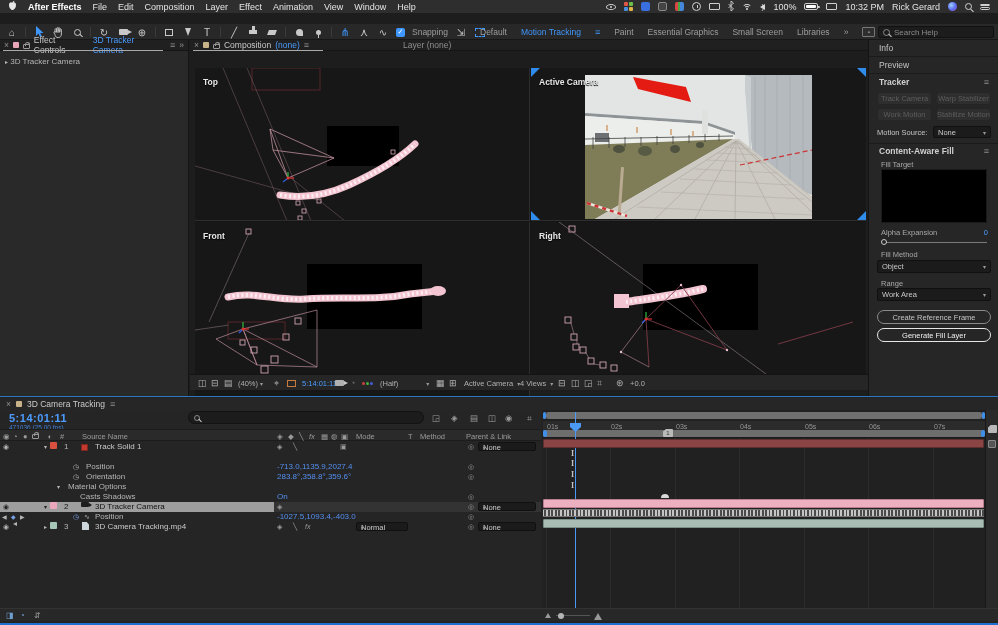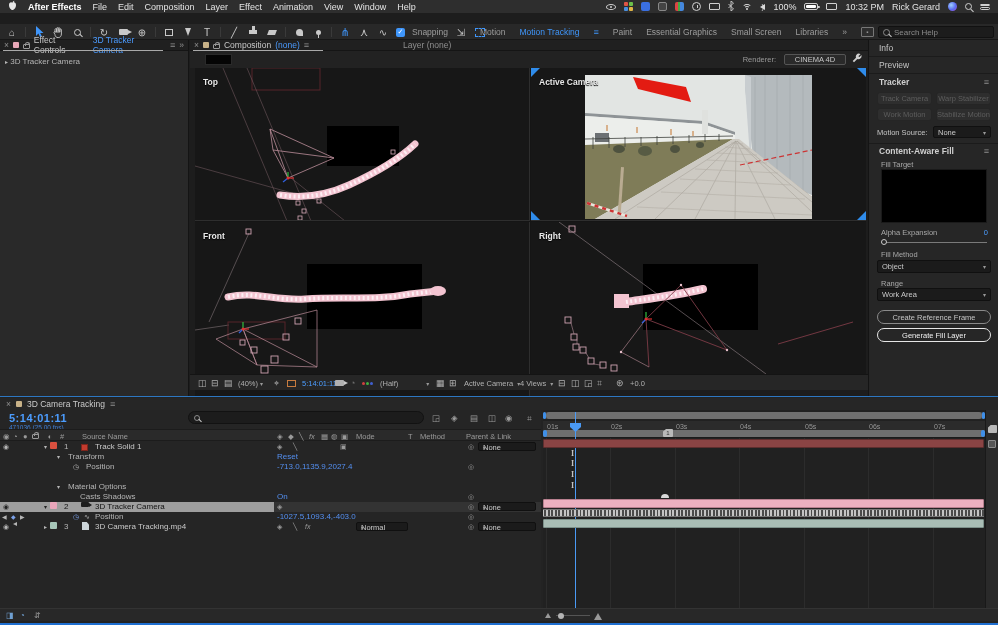--- a/index.html
+++ b/index.html
@@ -257,21 +257,21 @@
       <span class="tool" style="font-size:11px">⋏</span>
       <span class="tool">∿</span>
       <span class="checkbox">✓</span>
       <span style="color:#9d9d9d;font-size:8.5px">Snapping</span>
       <span class="tool">⇲</span>
       <span class="tool">
           <span class="marquee-ic"></span>
         </span>
     </div>
     <div class="workspaces">
-      <span class="ws">Motion</span>
+      <span class="ws">Default</span>
       <span class="ws active">Motion Tracking</span>
       <span class="ws-menu">≡</span>
       <span class="ws">Paint</span>
       <span class="ws">Essential Graphics</span>
       <span class="ws">Small Screen</span>
       <span class="ws">Libraries</span>
       <span class="ws">»</span>
       <span class="panelbox-ic">▪</span>
     </div>
     <div class="help-search">
@@ -301,28 +301,20 @@
     <div class="tabstrip">
       <span class="dim">×</span>
       <span class="sw6" style="background:#c8b288"></span>
       <span class="lock-ic"></span>
       <span>Composition</span>
       <span class="blue">(none)</span>
       <span class="menu-ic">≡</span>
       <span class="dim" style="margin-left:90px">Layer (none)</span>
     </div>
     <span class="tab-underline" style="left:3px;width:130px"></span>
-    <div class="renderer-bar">
-      <span class="ab" style="left:15px;top:3px;width:27px;height:11px;background:#050505;border:1px solid #2a2a2a"></span>
-      <span class="ab" style="right:92px;top:4px;color:#999;font-size:7.5px">Renderer:</span>
-      <span class="rend-box">CINEMA 4D</span>
-      <span class="ab" style="right:6px;top:2px"><svg class="wrench" viewBox="0 0 10 10">
-            <path d="M8.5 1.2L6.6 3.1l.3 1 1-.3 1.5-1.9c.4 1.2.1 2.5-.8 3.4-.9.9-2.2 1.1-3.3.7L2 9.3 0.7 8 4 4.7c-.4-1.1-.2-2.4.7-3.3.9-.9 2.4-1.2 3.8-.2z" fill="#cfcfcf"></path>
-          </svg></span>
-    </div>
     <div class="viewports">
 
       <div class="quad" style="left:0;top:0;width:335px;height:153px;border-right:1px solid #2e2e2e;border-bottom:1px solid #2e2e2e">
         <span class="vlabel">Top</span>
         <svg width="335" height="153" viewBox="0 0 335 153">
           <rect x="57" y="0" width="68" height="22" fill="none" stroke="#57242a" stroke-width="1"></rect>
           <g stroke="#8c6b74" stroke-width="0.6" opacity="0.75">
             <line x1="28" y1="0" x2="92" y2="153"></line>
               <line x1="52" y1="0" x2="116" y2="153"></line>
             <line x1="0" y1="98" x2="122" y2="132"></line>
@@ -677,29 +669,30 @@
         <span class="c-nm">Track Solid 1</span>
         <span class="sw-col" style="left:277px">◈</span>
         <span class="sw-col" style="left:293px">╲</span>
         <span class="sw-col" style="left:340px">▣</span>
         <span class="c-pw">◎</span>
         <span class="dd lyr-dd">
             <span>None</span>
             <span class="car">▾</span>
           </span>
       </div>
-      <div class="tl-row" style="top:42px">
-        <span class="c-tw" style="left:57px">▾</span>
-        <span style="left:68px">Transform</span>
-        <span class="c-val">Reset</span>
-      </div>
       <div class="tl-row" style="top:52px">
         <span style="left:73px;font-size:7px">◷</span>
         <span style="left:86px">Position</span>
         <span class="c-val">-713.0,1135.9,2027.4</span>
+        <span class="c-pw">◎</span>
+      </div>
+      <div class="tl-row" style="top:62px">
+        <span style="left:73px;font-size:7px">◷</span>
+        <span style="left:86px">Orientation</span>
+        <span class="c-val">283.8°,358.8°,359.6°</span>
         <span class="c-pw">◎</span>
       </div>
       <div class="tl-row" style="top:82px">
         <span style="left:80px">Casts Shadows</span>
         <span class="c-val">On</span>
         <span class="c-pw">◎</span>
       </div>
       <div class="tl-row" style="top:72px">
         <span class="c-tw" style="left:57px">▾</span>
         <span style="left:68px">Material Options</span>

